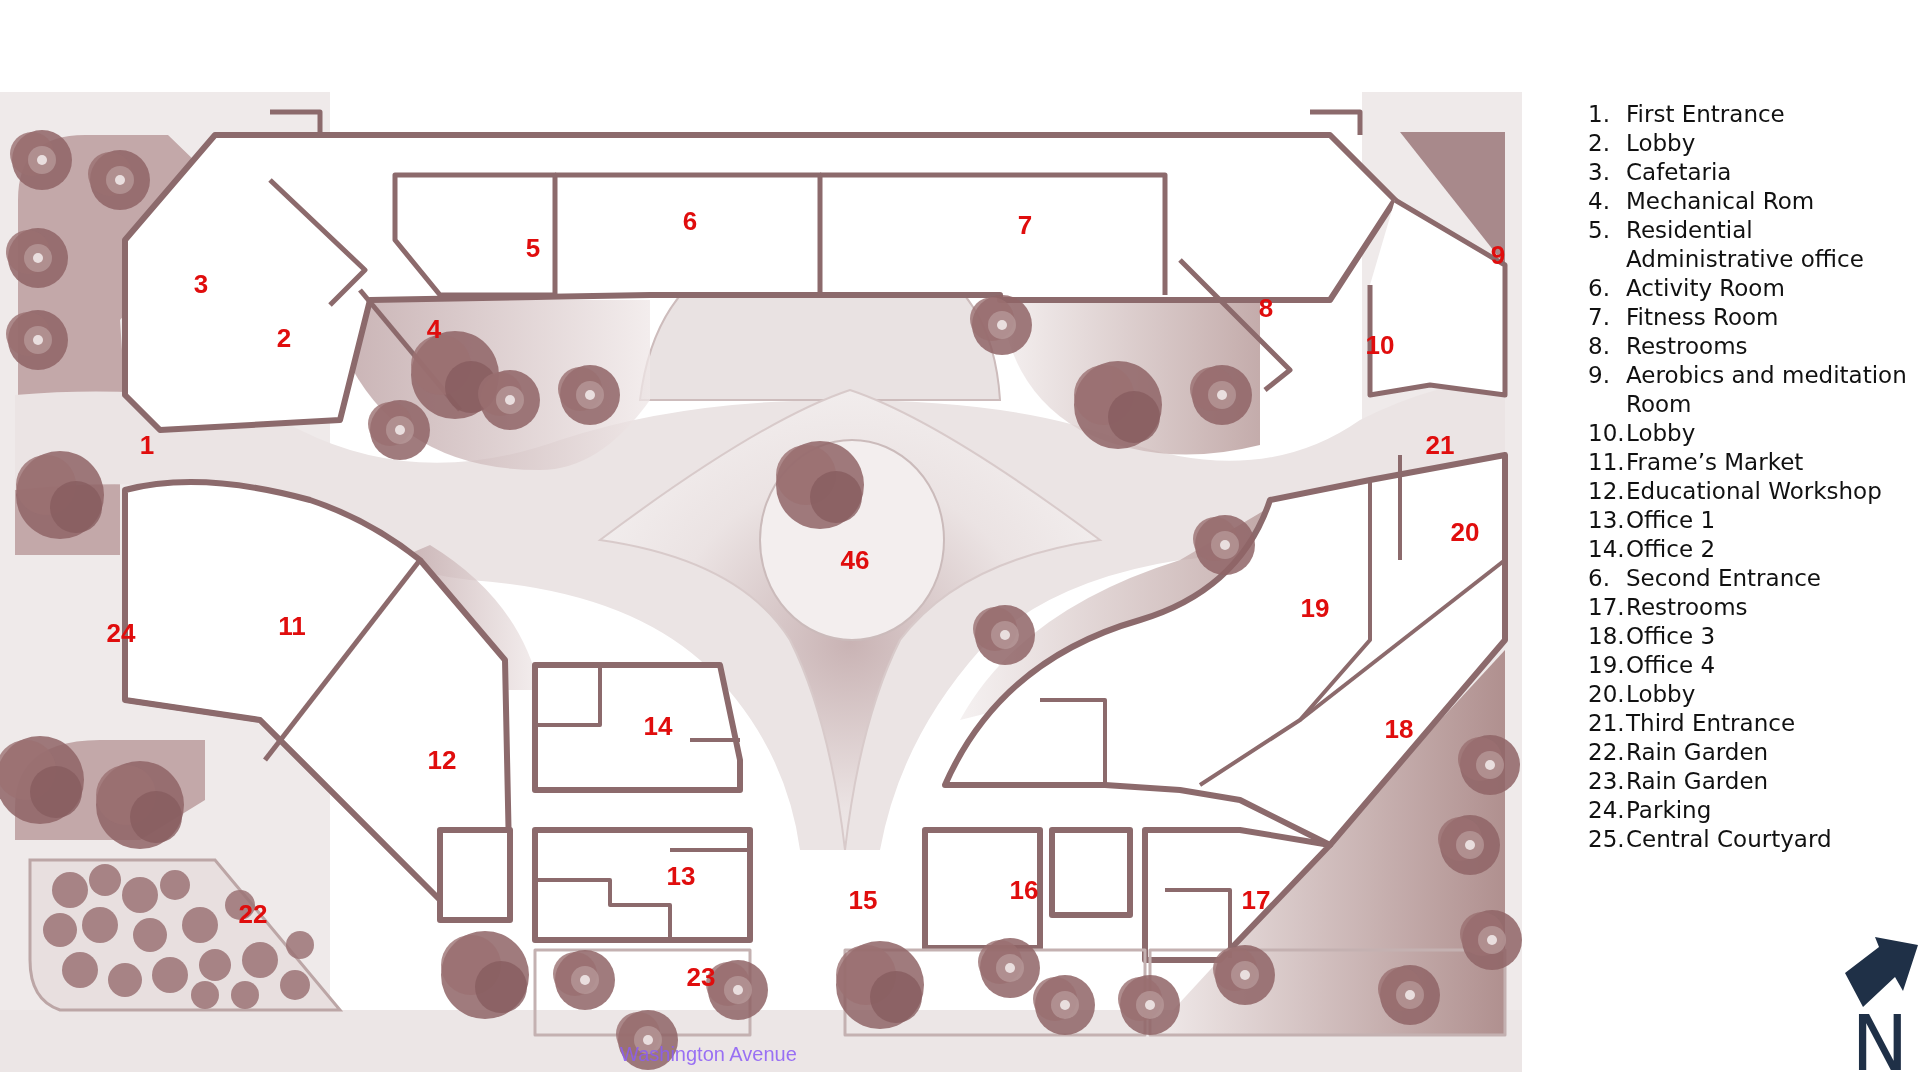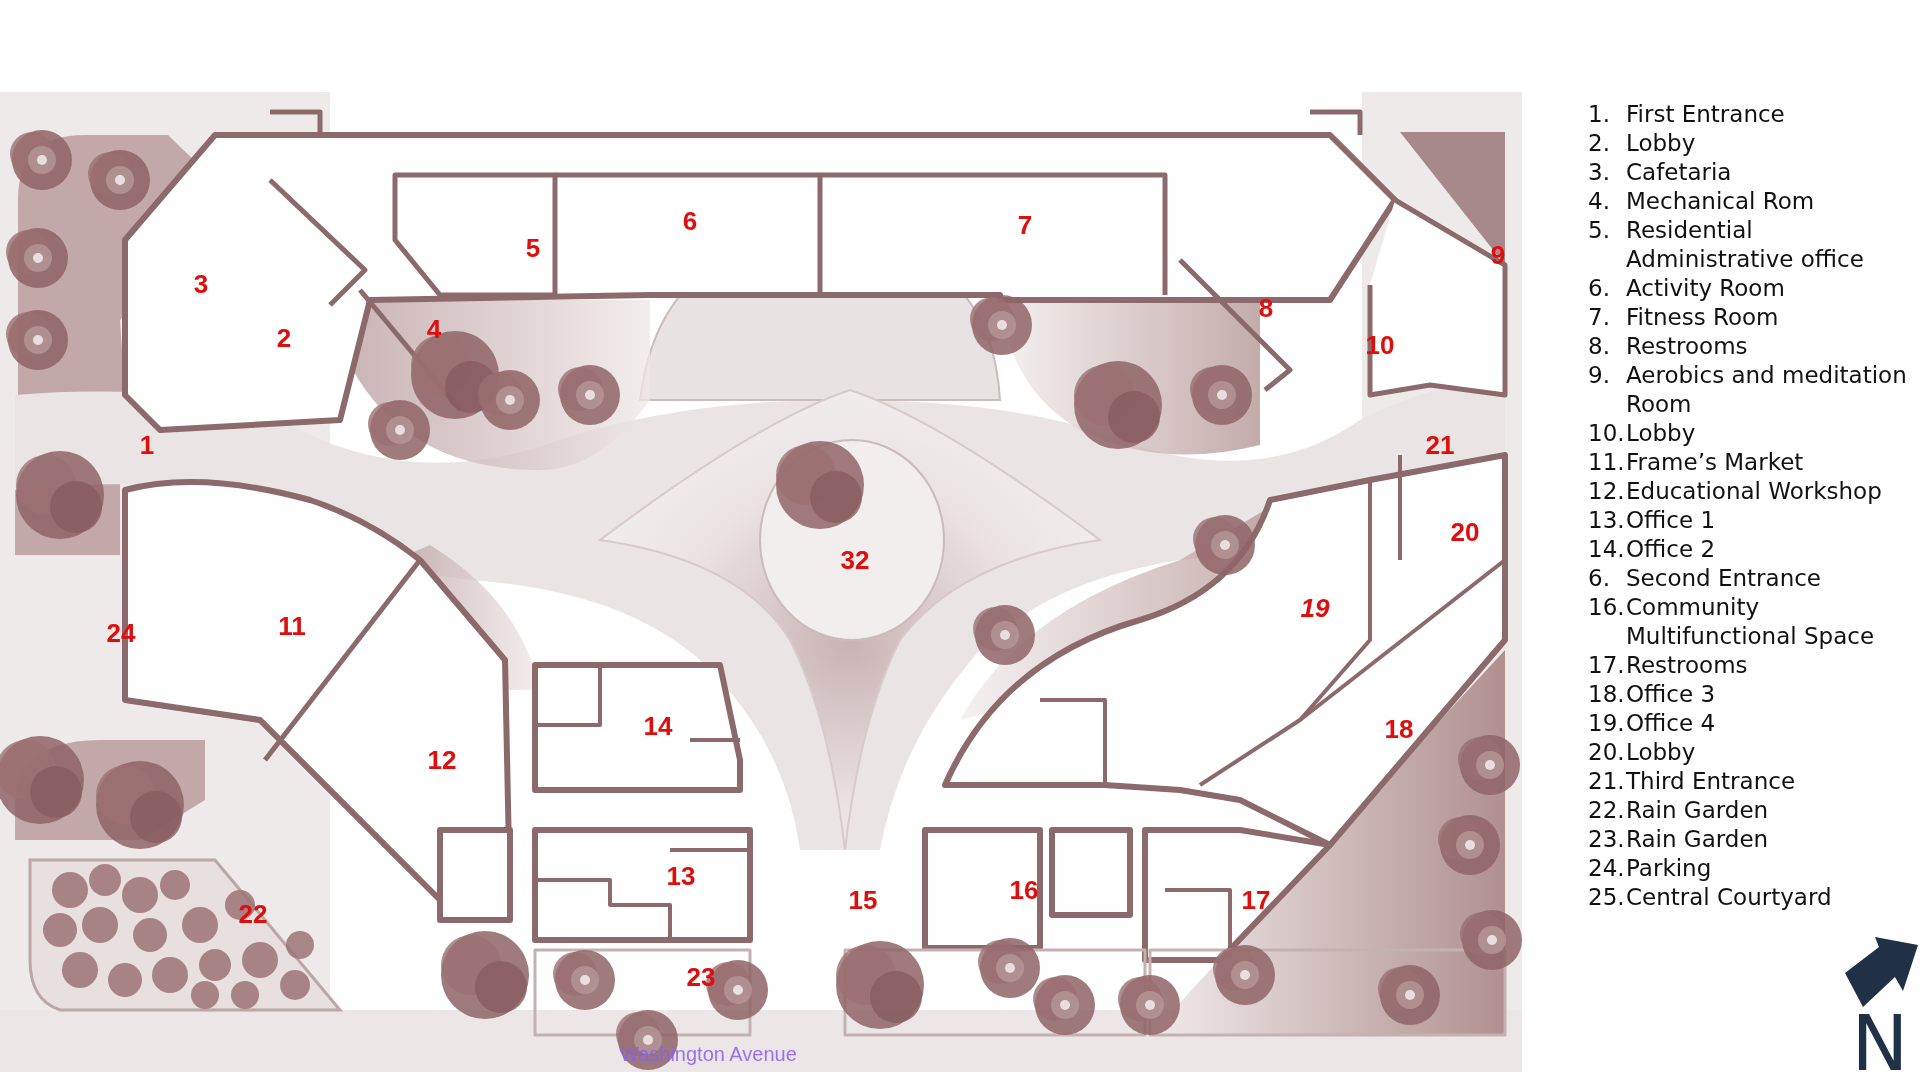--- a/index.html
+++ b/index.html
@@ -183,27 +183,27 @@
   <span class="room-label" style="left:1498px;top:255px;">9</span>
   <span class="room-label" style="left:1380px;top:345px;">10</span>
   <span class="room-label" style="left:292px;top:626px;text-align:center;">11</span>
   <span class="room-label" style="left:442px;top:760px;">12</span>
   <span class="room-label" style="left:681px;top:876px;">13</span>
   <span class="room-label" style="left:658px;top:726px;">14</span>
   <span class="room-label" style="left:863px;top:900px;">15</span>
   <span class="room-label" style="left:1024px;top:890px;">16</span>
   <span class="room-label" style="left:1256px;top:900px;">17</span>
   <span class="room-label" style="left:1399px;top:729px;">18</span>
-  <span class="room-label" style="left:1315px;top:608px;font-style:italic;">19</span>
+  <span class="room-label" style="left:1315px;top:608px;">19</span>
   <span class="room-label" style="left:1465px;top:532px;">20</span>
   <span class="room-label" style="left:1440px;top:445px;">21</span>
   <span class="room-label" style="left:253px;top:914px;">22</span>
   <span class="room-label" style="left:701px;top:977px;">23</span>
   <span class="room-label" style="left:121px;top:633px;">24</span>
-  <span class="room-label" style="left:855px;top:560px;">32</span>
+  <span class="room-label" style="left:855px;top:560px;">46</span>
 </div>
 
 <span class="street">Washington Avenue</span>
 
 <ol id="legend">
   <li>
       <span class="num">1.</span>
       <span class="txt">First Entrance</span>
     </li>
   <li>
@@ -254,24 +254,20 @@
       <span class="num">13.</span>
       <span class="txt">Office 1</span>
     </li>
   <li>
       <span class="num">14.</span>
       <span class="txt">Office 2</span>
     </li>
   <li>
       <span class="num">6.</span>
       <span class="txt">Second Entrance</span>
-    </li>
-  <li>
-      <span class="num">16.</span>
-      <span class="txt">Community Multifunctional Space</span>
     </li>
   <li>
       <span class="num">17.</span>
       <span class="txt">Restrooms</span>
     </li>
   <li>
       <span class="num">18.</span>
       <span class="txt">Office 3</span>
     </li>
   <li>

